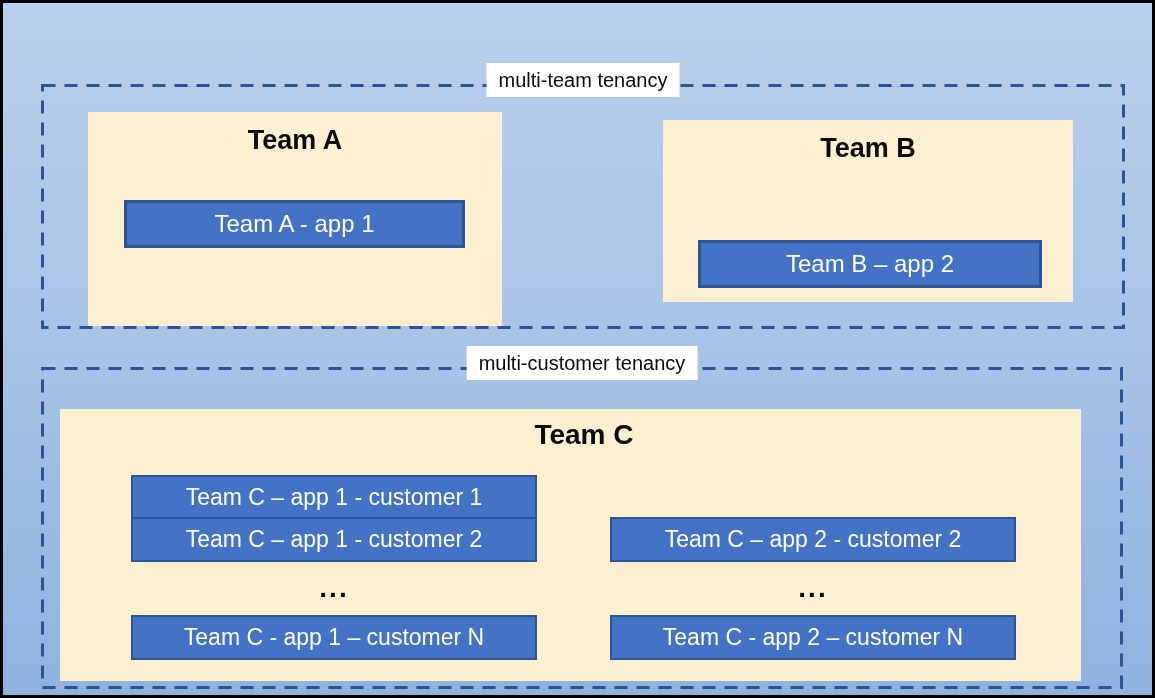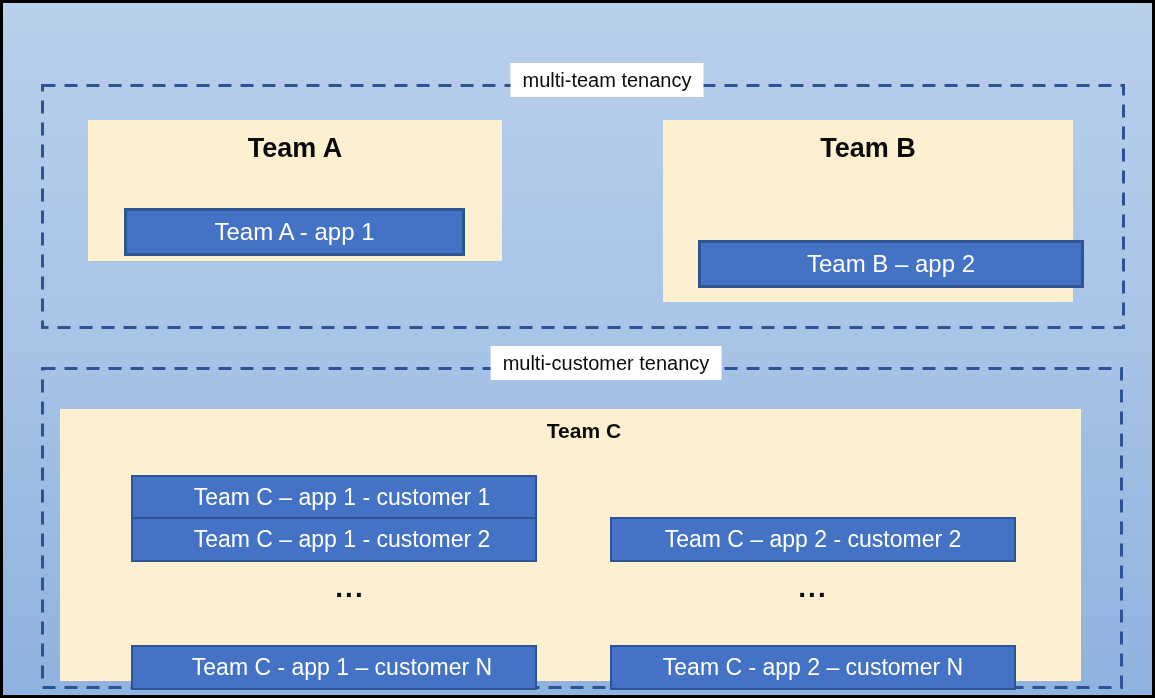--- a/index.html
+++ b/index.html
@@ -42,68 +42,67 @@
     top: -21px;
     left: 50%;
     transform: translateX(-50%);
     background: #ffffff;
     color: #0b0b0b;
     font-size: 20px;
     line-height: 26px;
     padding: 4px 12px;
     white-space: nowrap;
     z-index: 3;
-    margin-left: 24px;
   }
   .team-box {
     position: absolute;
     background: #fcf0d0;
     box-sizing: border-box;
     z-index: 2;
   }
-  #team-a-box { left: 47px; top: 36px; width: 414px; height: 141px; }
+  #team-a-box { left: 47px; top: 28px; width: 414px; height: 214px; }
   #team-b-box { left: 622px; top: 36px; width: 410px; height: 182px; }
   #team-c-box { left: 19px; top: 42px; width: 1021px; height: 272px; }
   .team-title {
     position: absolute;
     left: 0;
     right: 0;
     text-align: center;
     font-size: 27px;
     font-weight: bold;
     color: #0b0b0b;
   }
   #team-a-box .team-title, #team-b-box .team-title { top: 13px; }
-  #team-c-box .team-title { top: 10px; font-size: 21px; padding-left: 27px; }
+  #team-c-box .team-title { top: 10px; font-size: 28px; padding-left: 27px; }
   .app-box {
     position: absolute;
     box-sizing: border-box;
     background: #4472c4;
     border: 3px solid #2f5496;
     color: #ffffff;
     display: flex;
     align-items: center;
     justify-content: center;
     font-size: 24px;
     white-space: nowrap;
   }
   #team-a-app1 { left: 36px;  top: 88px;  width: 341px; height: 48px; }
   #team-b-app1 { left: 35px;  top: 62px;  width: 338px; height: 48px; }
-  #team-b-app2 { left: 35px;  top: 120px; width: 386px; height: 48px; }
+  #team-b-app2 { left: 35px;  top: 120px; width: 344px; height: 48px; }
   .app-box.thin {
     border-width: 2px;
     font-size: 23px;
     height: 45px;
     width: 406px;
   }
-  .colC1 { left: 71px; padding-left: 16px; }
+  .colC1 { left: 71px; }
   .colC2 { left: 550px; }
   .rowC1 { top: 66px; }
   .rowC2 { top: 108px; }
-  .rowCN { top: 206px; margin-top: 30px; }
+  .rowCN { top: 206px; }
   .ellipsis {
     position: absolute;
     top: 164px;
     width: 406px;
     text-align: center;
     font-size: 28px;
     font-weight: bold;
     color: #0b0b0b;
     letter-spacing: 2px;
     line-height: 30px;

